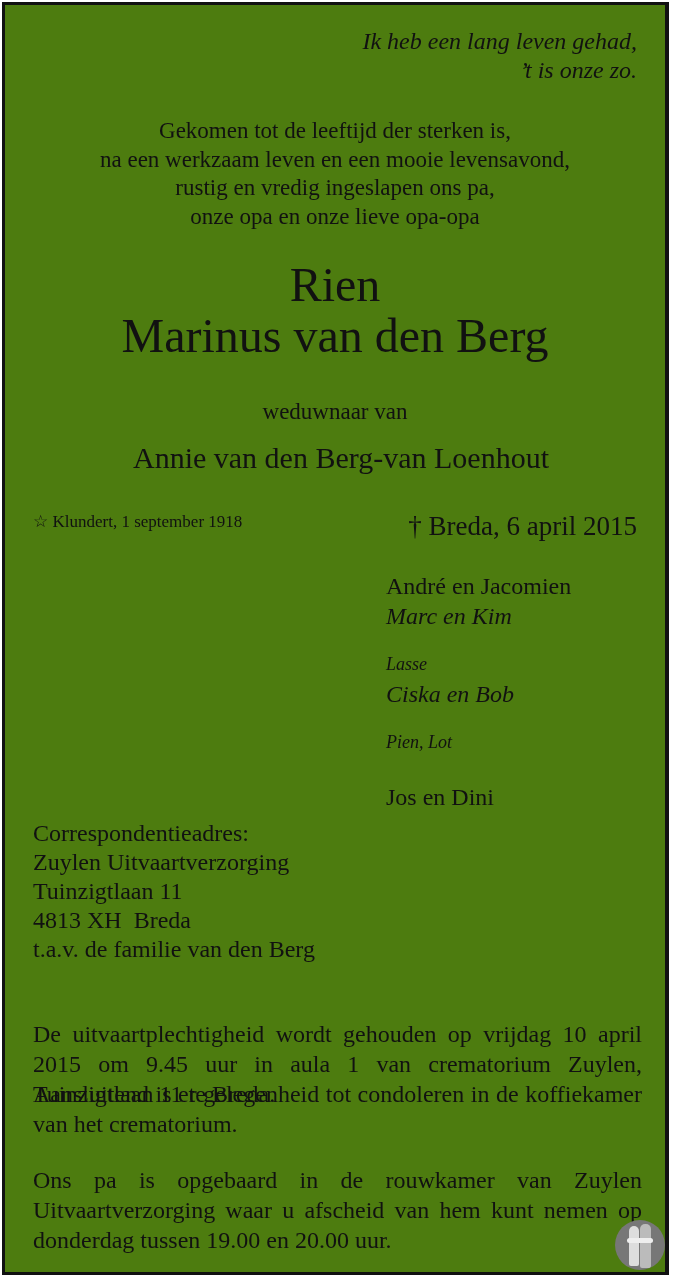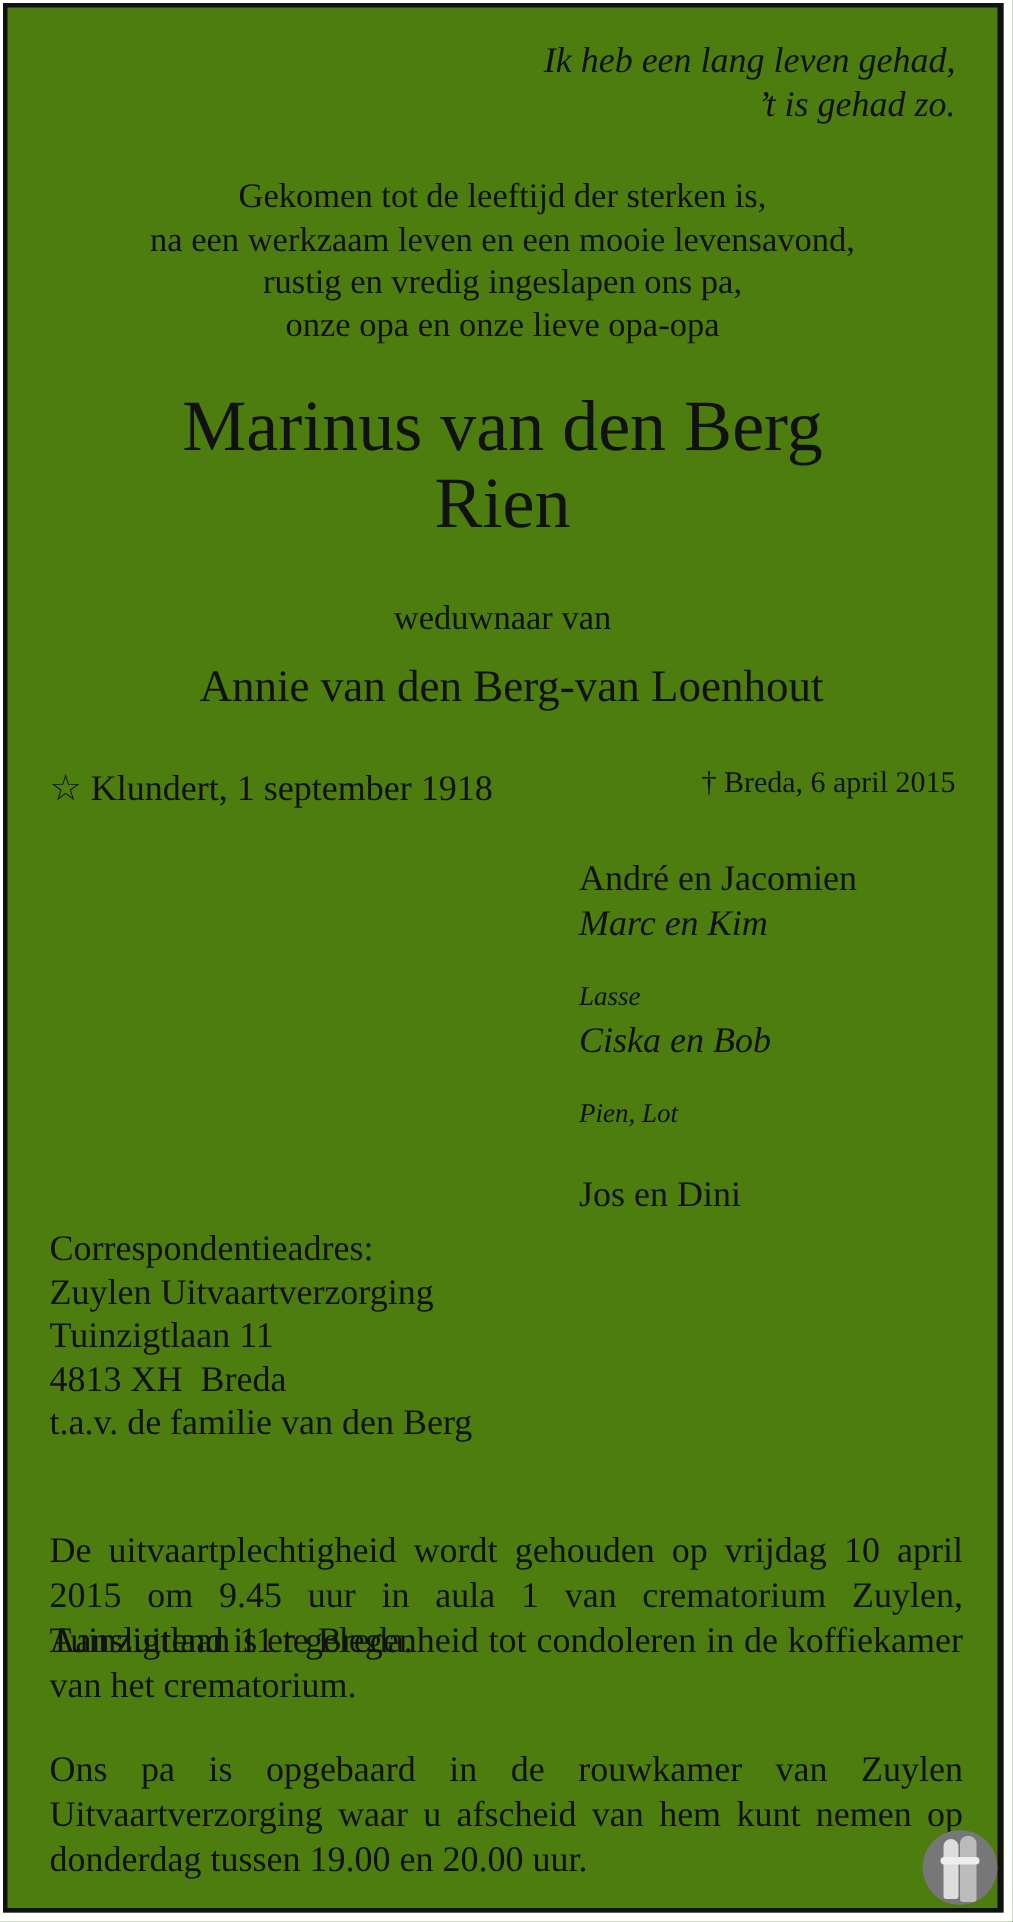--- a/index.html
+++ b/index.html
@@ -7,22 +7,22 @@
   .frame {
     position: absolute; left: 2px; top: 2px; width: 667px; height: 1273px;
     border: 3px solid #111; border-right-width: 4px; box-sizing: border-box; background: #4d7c0f;
   }
   .serif { font-family: "Liberation Serif", "DejaVu Serif", serif; color: #111; }
   .motto { position: absolute; right: 28px; top: 22px; text-align: right; font-style: italic; font-size: 24px; line-height: 29px; }
   .intro { position: absolute; left: 0; right: 0; top: 112px; text-align: center; font-size: 23px; line-height: 28.5px; }
   .name { position: absolute; left: 0; right: 0; top: 254px; text-align: center; font-size: 48px; line-height: 51px; }
   .widow-label { position: absolute; left: 0; right: 0; top: 394px; text-align: center; font-size: 23px; }
   .spouse { position: absolute; left: 0; right: 0; top: 436px; text-align: center; font-size: 30px; margin-left: 12px; }
-  .born { position: absolute; left: 28px; top: 506px; font-size: 24px; }
-  .died { position: absolute; right: 28px; top: 506px; font-size: 20px; }
+  .born { position: absolute; left: 28px; top: 506px; font-size: 17px; }
+  .died { position: absolute; right: 28px; top: 506px; font-size: 27px; }
   .family { position: absolute; left: 381px; top: 566px; }
   .fam-main { font-size: 24px; line-height: 30px; }
   .fam-ital { font-size: 24px; font-style: italic; line-height: 30px; }
   .fam-small { font-size: 18px; font-style: italic; line-height: 30px; margin-top: 18px; }
   .fam-gap { margin-top: 25px; }
   .address { position: absolute; left: 28px; top: 814px; font-size: 24px; line-height: 29px; }
   .para { position: absolute; left: 28px; right: 23px; font-size: 24px; line-height: 30px; text-align: justify; }
   .para1 { top: 1014px; }
   .para2 { top: 1074px; }
   .para3 { top: 1160px; }
@@ -31,33 +31,33 @@
   .logo .fig2 { position: absolute; left: 25px; top: 4px; width: 11px; height: 44px; background: #bbb; border-radius: 5px 5px 2px 2px; }
   .logo .arm { position: absolute; left: 12px; top: 18px; width: 26px; height: 5px; background: #eee; border-radius: 3px; }
 </style>
 </head>
 <body>
 
 <div class="frame">
 
   <div class="motto serif">
     <div>Ik heb een lang leven gehad,</div>
-    <div>’t is gehad zo.</div>
+    <div>’t is onze zo.</div>
   </div>
 
   <div class="intro serif">
     <div>Gekomen tot de leeftijd der sterken is,</div>
     <div>na een werkzaam leven en een mooie levensavond,</div>
     <div>rustig en vredig ingeslapen ons pa,</div>
     <div>onze opa en onze lieve opa-opa</div>
   </div>
 
   <div class="name serif">
+    <div>Rien</div>
     <div>Marinus van den Berg</div>
-    <div>Rien</div>
   </div>
 
   <div class="widow-label serif">weduwnaar van</div>
   <div class="spouse serif">Annie van den Berg-van Loenhout</div>
 
   <div class="born serif">
     <span>☆</span>
     <span>Klundert, 1 september 1918</span>
   </div>
   <div class="died serif">

